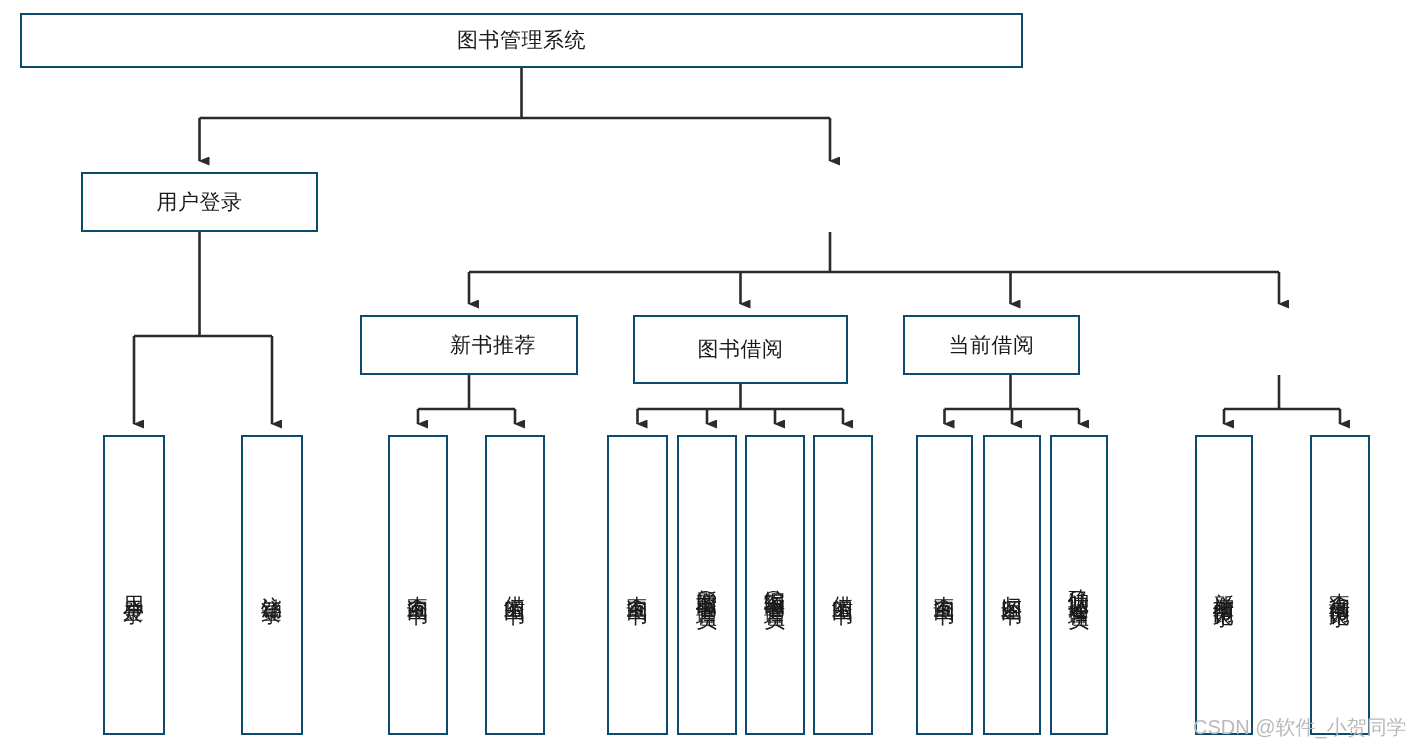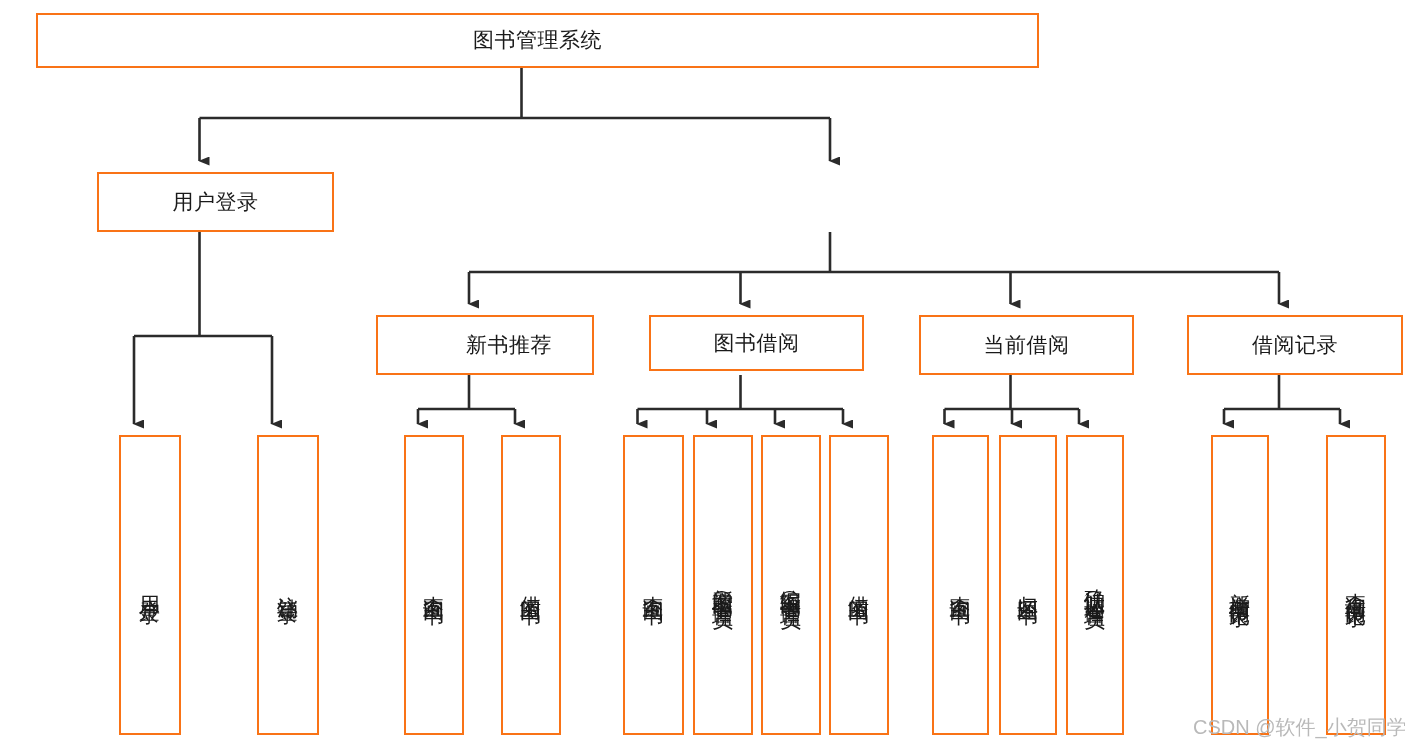--- a/index.html
+++ b/index.html
@@ -24,27 +24,26 @@
     left: 0;
     top: 0;
     width: 1405px;
     height: 747px;
     pointer-events: none;
   }
   .node {
     position: absolute;
     box-sizing: border-box;
     background: #ffffff;
-    border: 2px solid #f97316;
+    border: 2px solid #0c4a6e;
     display: flex;
     align-items: center;
     justify-content: center;
     color: #1a1a1a;
     z-index: 2;
-    margin-left: 16px;
   }
   .node .label {
     display: block;
     text-align: center;
     line-height: 1.05;
     white-space: nowrap;
   }
   .node.horiz .label {
     writing-mode: horizontal-tb;
     font-size: 21px;
@@ -124,28 +123,25 @@
     <span class="label">图书管理系统</span>
   </div>
 
   <div class="node horiz" style="left: 81px; top: 172px; width: 237px; height: 60px;">
     <span class="label">用户登录</span>
   </div>
 
   <div class="node horiz" style="left: 360px; top: 315px; width: 218px; height: 60px; padding-left: 48px;">
     <span class="label">新书推荐</span>
   </div>
-  <div class="node horiz" style="left: 633px; top: 315px; width: 215px; height: 56px;">
+  <div class="node horiz" style="left: 633px; top: 315px; width: 215px; height: 69px;">
     <span class="label">图书借阅</span>
   </div>
-  <div class="node horiz" style="left: 903px; top: 315px; width: 215px; height: 60px;">
+  <div class="node horiz" style="left: 903px; top: 315px; width: 177px; height: 60px;">
     <span class="label">当前借阅</span>
-  </div>
-  <div class="node horiz" style="left: 1171px; top: 315px; width: 216px; height: 60px;">
-    <span class="label">借阅记录</span>
   </div>
 
   <div class="node vert" style="left: 103px; top: 435px; width: 62px; height: 300px;">
     <span class="label">用户登录</span>
   </div>
   <div class="node vert" style="left: 241px; top: 435px; width: 62px; height: 300px;">
     <span class="label">注销登录</span>
   </div>
   <div class="node vert" style="left: 388px; top: 435px; width: 60px; height: 300px;">
     <span class="label">查询图书</span>

